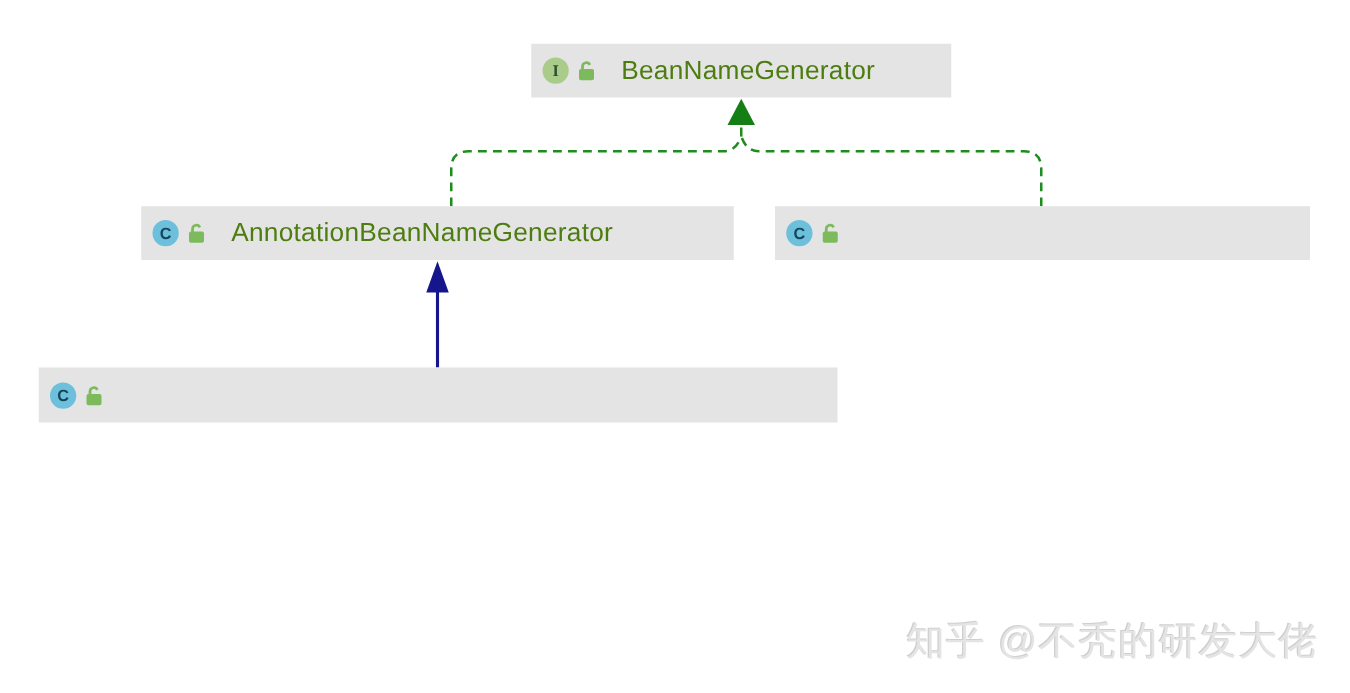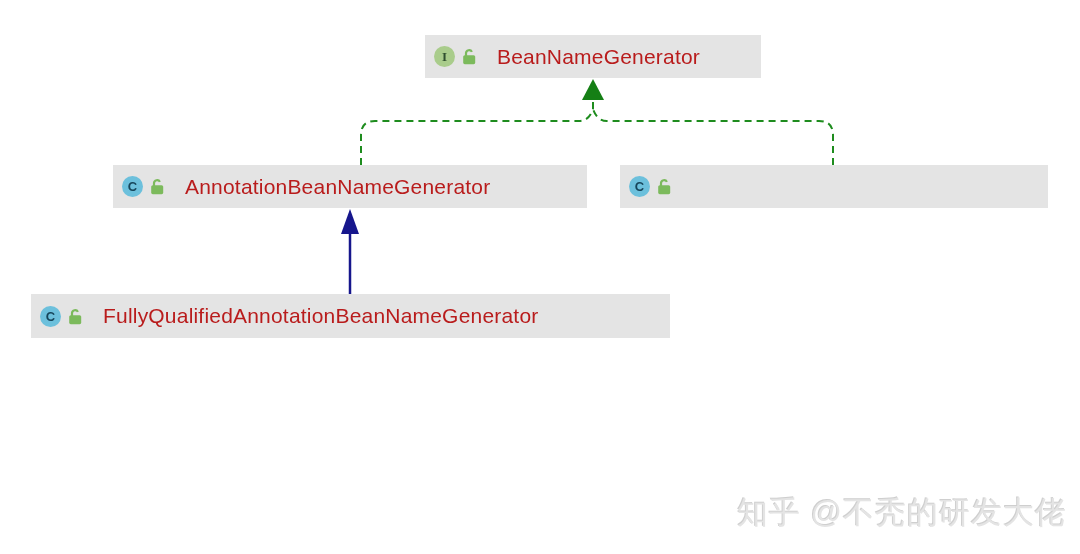--- a/index.html
+++ b/index.html
@@ -15,21 +15,21 @@
     display: flex;
     align-items: center;
     background: #e4e4e4;
     padding-left: 9px;
     gap: 6px;
     cursor: default;
   }
   .uml-node .node-label {
     margin-left: 14px;
     font-size: 21px;
-    color: #b91c1c;
+    color: #4d7c0f;
     letter-spacing: 0.2px;
     white-space: nowrap;
   }
   .type-badge {
     width: 21px; height: 21px;
     border-radius: 50%;
     display: inline-flex;
     align-items: center;
     justify-content: center;
     font-size: 13px;
@@ -49,21 +49,20 @@
   .watermark {
     position: absolute;
     left: 725px;
     top: 492px;
     font-size: 31px;
     color: #e4e4e4;
     text-shadow: -1px -1px 0 #cfcfcf, 1px 1px 0 #ffffff;
     white-space: nowrap;
     letter-spacing: 1px;
     user-select: none;
-    margin-left: 12px;
   }
 </style>
 </head>
 <body>
 
 <div class="canvas">
 
   <svg class="edges-layer" viewBox="0 0 1080 554" xmlns="http://www.w3.org/2000/svg">
 
     <path d="M 361 165 L 361 135 Q 361 121 375 121 L 579 121 Q 589 121 593 109" fill="none" stroke="#1e8c1e" stroke-width="2" stroke-dasharray="7 5"></path>
@@ -103,18 +102,17 @@
       <rect x="2.2" y="7.2" width="12" height="9" rx="1.6" fill="#7cba5c"></rect>
     </svg>
   </div>
 
   <div class="uml-node" id="node-fully">
     <span class="type-badge badge-class">C</span>
     <svg class="lock-icon" viewBox="0 0 16 17">
       <path d="M5 8 V5.2 A3.1 3.1 0 0 1 10.9 3.9" fill="none" stroke="#7cba5c" stroke-width="2.2"></path>
       <rect x="2.2" y="7.2" width="12" height="9" rx="1.6" fill="#7cba5c"></rect>
     </svg>
-    <span class="node-label">FullyQualifiedAnnotationBeanNameGenerator</span>
   </div>
 
   <div class="watermark">知乎 @不秃的研发大佬</div>
 
 </div>
 
 </body></html>

